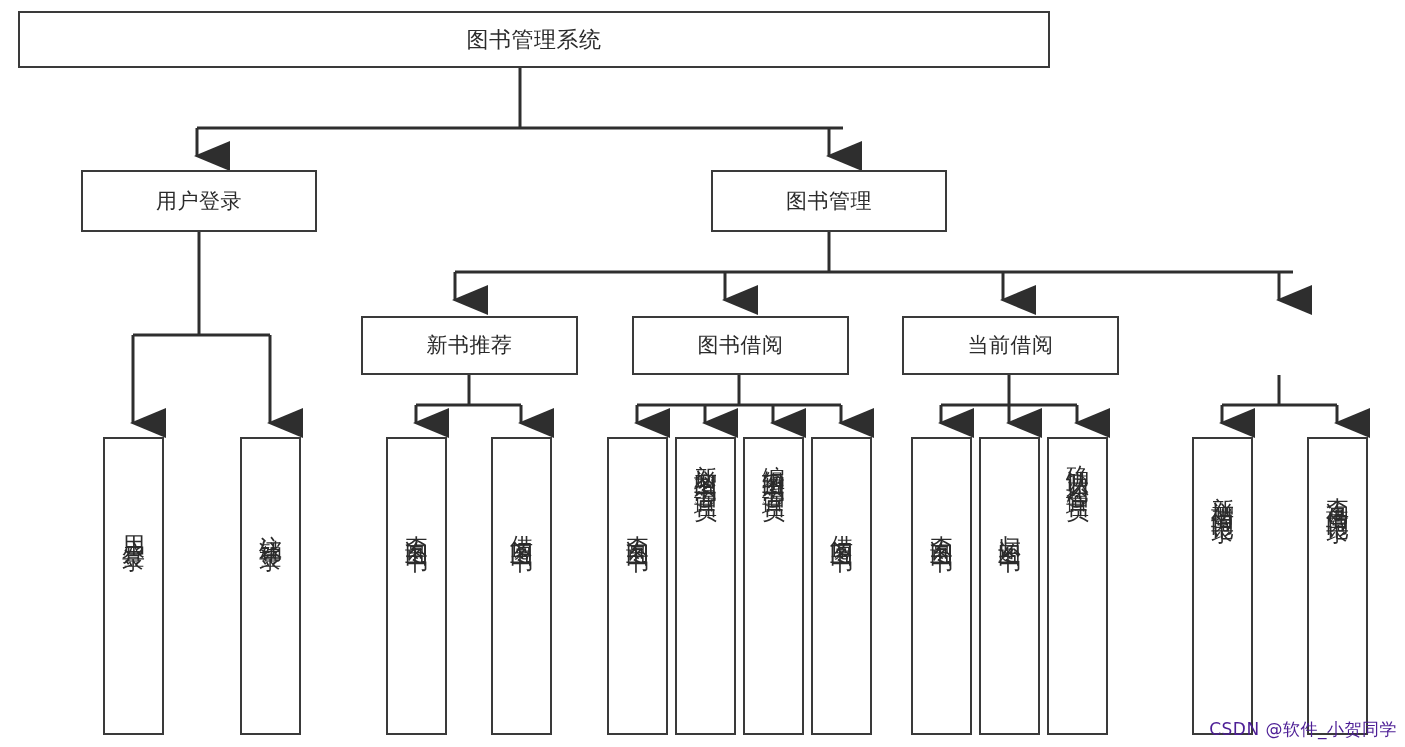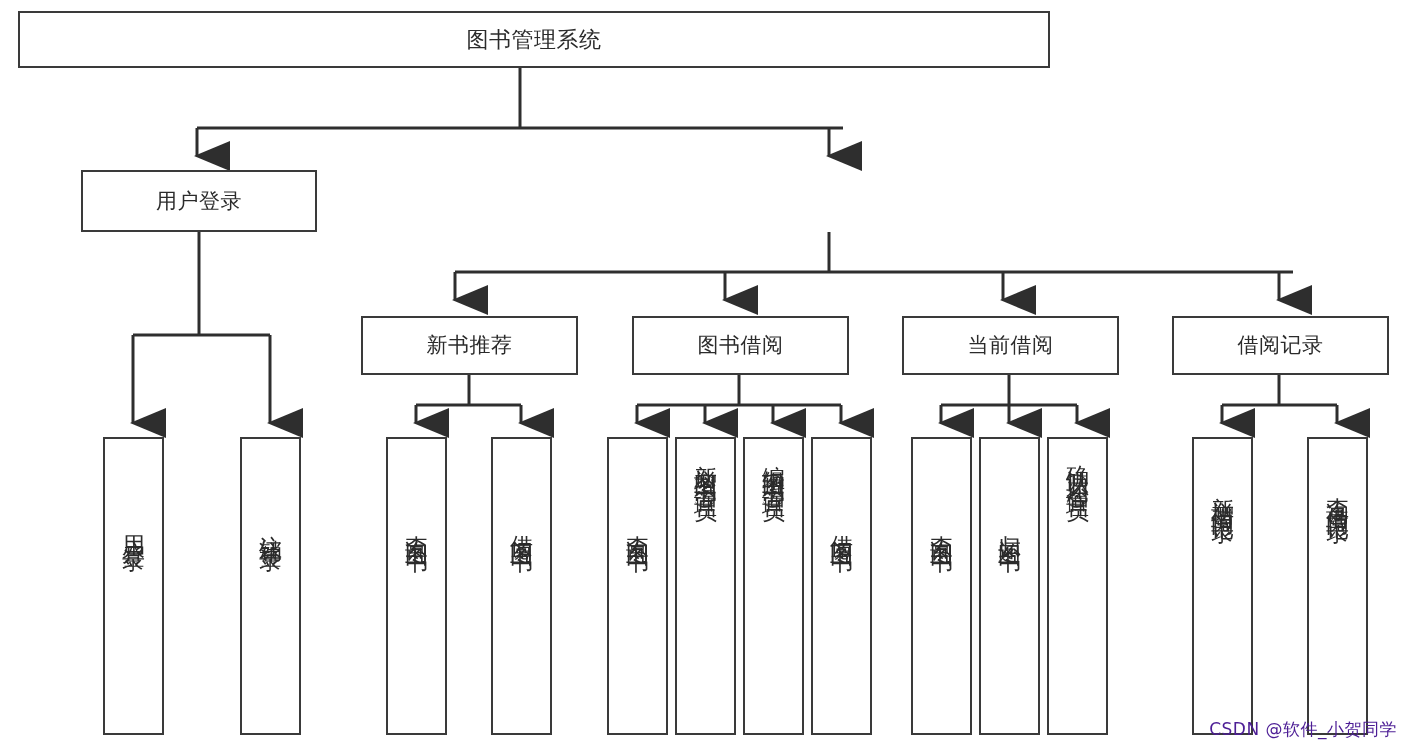--- a/index.html
+++ b/index.html
@@ -133,36 +133,36 @@
   </svg>
 
   <div class="node horiz root" style="left:18px; top:11px; width:1032px; height:57px;">
     <span class="node-label">图书管理系统</span>
   </div>
 
   <div class="node horiz" style="left:81px; top:170px; width:236px; height:62px;">
     <span class="node-label">用户登录</span>
   </div>
 
+  <div class="node horiz" style="left:711px; top:170px; width:236px; height:62px;">
+    <span class="node-label">图书管理</span>
+  </div>
 
   <div class="node horiz" style="left:361px; top:316px; width:217px; height:59px;">
     <span class="node-label">新书推荐</span>
   </div>
 
   <div class="node horiz" style="left:632px; top:316px; width:217px; height:59px;">
     <span class="node-label">图书借阅</span>
   </div>
 
   <div class="node horiz" style="left:902px; top:316px; width:217px; height:59px;">
     <span class="node-label">当前借阅</span>
   </div>
 
-  <div class="node horiz" style="left:1172px; top:316px; width:217px; height:59px;">
-    <span class="node-label">借阅记录</span>
-  </div>
 
   <div class="node vert" style="left:103px; top:437px; width:61px; height:298px; padding-top:78px;">
     <span class="node-label">用户登录</span>
   </div>
 
   <div class="node vert" style="left:240px; top:437px; width:61px; height:298px; padding-top:78px;">
     <span class="node-label">注销登录</span>
   </div>
 
   <div class="node vert" style="left:386px; top:437px; width:61px; height:298px; padding-top:78px;">

